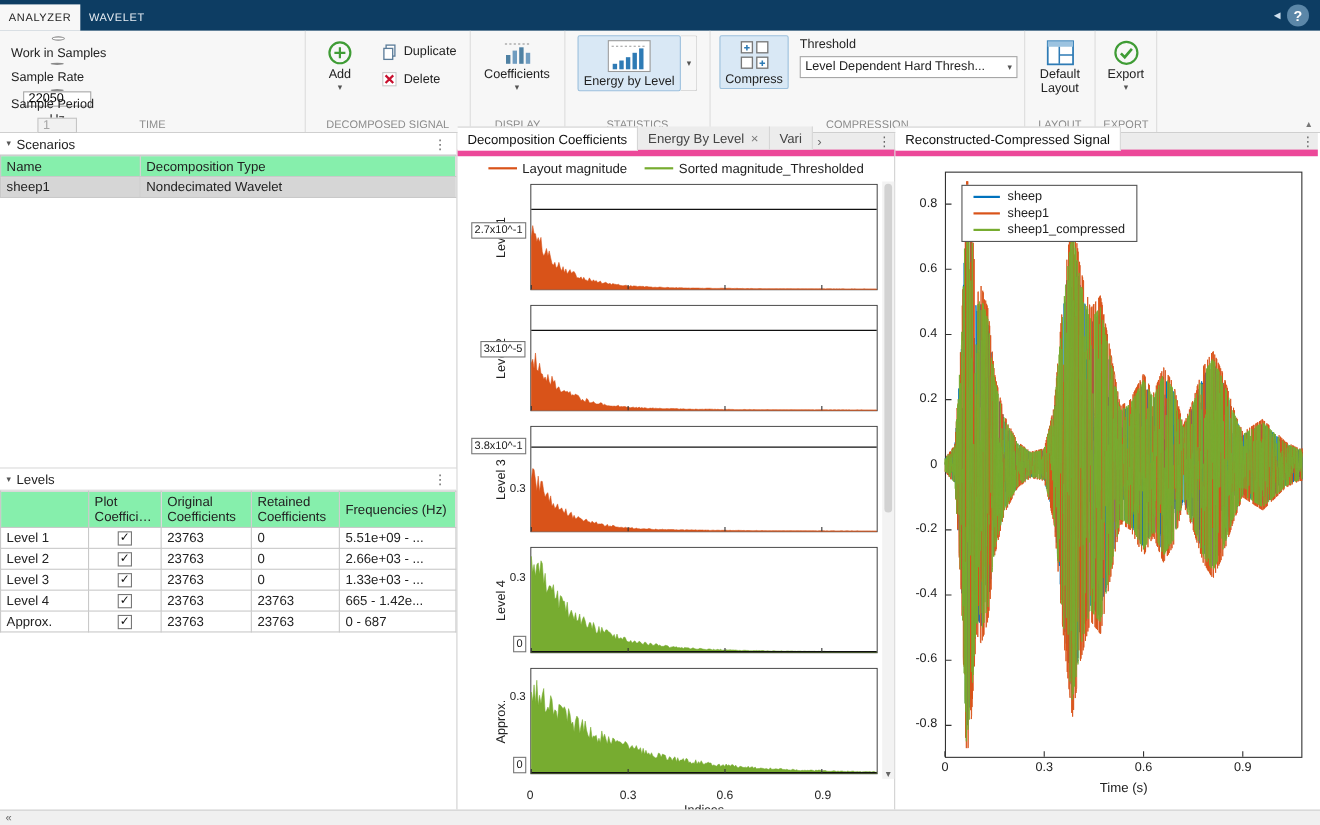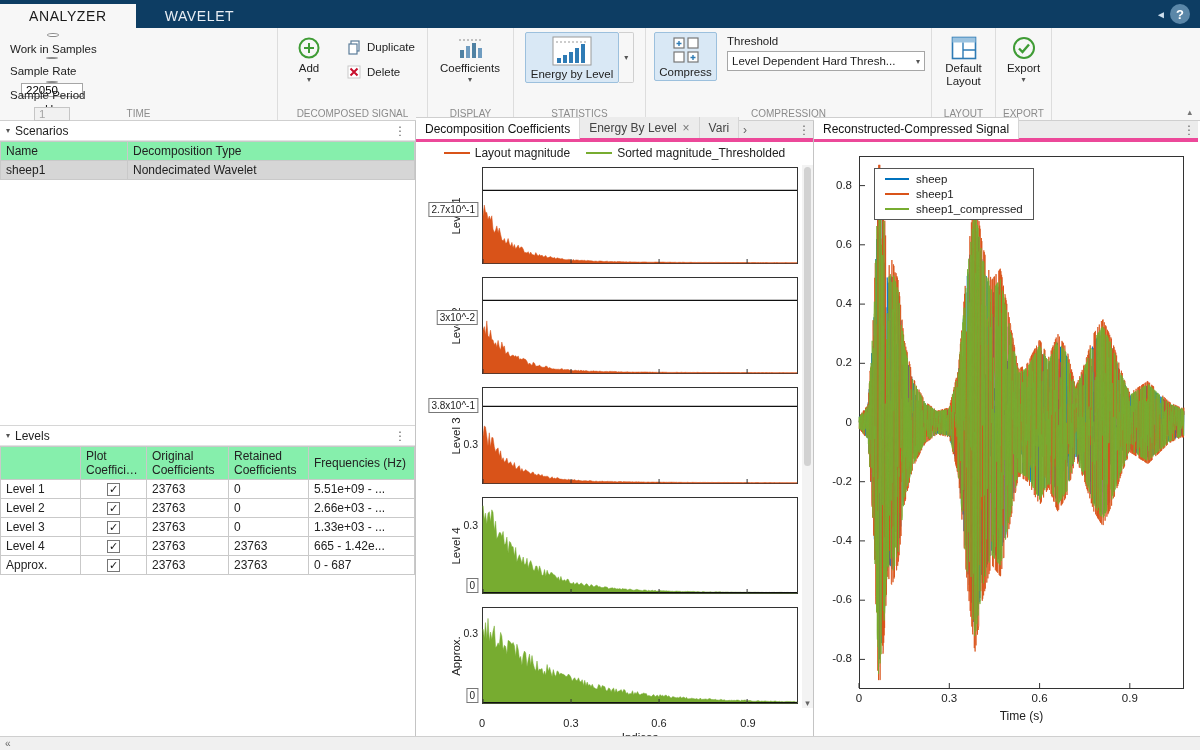--- a/index.html
+++ b/index.html
@@ -1,21 +1,21 @@
 <!DOCTYPE html>
 <html><head>
 <meta charset="utf-8">
 <style>
   * { margin:0; padding:0; box-sizing:border-box; }
   html,body { width:1200px; height:750px; overflow:hidden; }
   body { font-family:"Liberation Sans",sans-serif; font-size:12px; color:#222; background:#fff; position:relative; }
 
   
   .tabbar { position:absolute; top:0; left:0; right:0; height:28px; background:#0d3d63; display:flex; align-items:flex-end; }
-  .app-tab { height:24px; padding:0 29px; display:flex; align-items:center; color:#e8eef4; font-size:14px; letter-spacing:.6px; cursor:default; }
+  .app-tab { height:24px; padding:0 8px; display:flex; align-items:center; color:#e8eef4; font-size:10px; letter-spacing:.6px; cursor:default; }
   .app-tab.active { background:#f7f7f7; color:#1a1a1a; }
   .help-wrap { margin-left:auto; display:flex; align-items:center; gap:4px; padding-right:10px; height:28px; }
   .help-collapse { color:#cfe0ee; font-size:10px; }
   .help-btn { width:20px; height:20px; border-radius:50%; background:#5b87a8; color:#fff; font-weight:bold; font-size:13px; display:flex; align-items:center; justify-content:center; }
 
   
   .ribbon { position:absolute; top:28px; left:0; right:0; height:93px; background:#f7f7f7; border-bottom:1px solid #cfcfcf; display:flex; }
   .rsec { position:relative; border-right:1px solid #ddd; display:flex; flex-direction:column; flex:0 0 auto; }
   .rsec-body { flex:1; display:flex; padding:4px 6px 14px 6px; align-items:flex-start; }
   .rsec-label { position:absolute; bottom:1px; left:0; right:0; text-align:center; font-size:10px; color:#8b8b8b; white-space:nowrap; overflow:hidden; }
@@ -57,21 +57,21 @@
   .sec.levels { flex:1; overflow:hidden; border-top:1px solid #d6d6d6; }
 
   table.grid { border-collapse:collapse; width:100%; font-size:12px; table-layout:fixed; }
   table.grid th, table.grid td { border:1px solid #c9c9c9; padding:2px 5px; text-align:left; overflow:hidden; white-space:nowrap; text-overflow:ellipsis; }
   table.grid th { background:#86efac; font-weight:normal; }
   table.grid tr.selected td { background:#d6d6d6; }
   .chk { width:13px; height:13px; border:1px solid #777; background:#fff; margin:0 auto; font-size:11px; line-height:11px; text-align:center; color:#111; }
   td.ctr { text-align:center; }
 
   
-  .doctabs { height:21px; background:#ececec; border-bottom:4px solid #ec4899; display:flex; align-items:flex-end; }
+  .doctabs { height:21px; background:#ececec; border-bottom:6px solid #ec4899; display:flex; align-items:flex-end; }
   .doctab { height:21px; padding:0 9px; display:flex; align-items:center; gap:6px; font-size:12px; color:#444; border-right:1px solid #d6d6d6; background:#ececec; white-space:nowrap; overflow:hidden; }
   .doctab.active { background:#fff; color:#111; border-top:1px solid #cfcfcf; margin-bottom:-1px; height:22px; }
   .closex { color:#777; font-size:12px; line-height:12px; }
   .chev { color:#666; font-size:12px; padding:0 4px; align-self:center; }
 
   
   .coef-legend { height:22px; display:flex; align-items:center; justify-content:center; gap:16px; font-size:12px; }
   .lg-item { display:flex; align-items:center; gap:5px; }
   .lg-line { width:26px; height:0; border-top:2px solid #000; display:inline-block; }
   #coef-plots { padding:3px 16px 0 0; }
@@ -393,21 +393,21 @@
             <path d="M1 96 L1.0 49.1 L2.3 38.1 L3.5 45.2 L4.8 45.5 L6.0 52.5 L7.3 49.0 L8.5 52.9 L9.8 48.8 L11.0 62.1 L12.3 65.8 L13.6 62.9 L14.8 58.9 L16.1 65.7 L17.3 61.1 L18.6 67.3 L19.8 72.6 L21.1 74.1 L22.4 71.5 L23.6 76.3 L24.9 75.6 L26.1 71.5 L27.4 76.7 L28.6 79.3 L29.9 75.4 L31.1 80.8 L32.4 77.5 L33.7 82.0 L34.9 80.1 L36.2 78.1 L37.4 81.4 L38.7 80.2 L39.9 79.9 L41.2 82.1 L42.4 85.5 L43.7 85.5 L45.0 86.0 L46.2 84.7 L47.5 87.4 L48.7 85.1 L50.0 87.6 L51.2 87.7 L52.5 88.6 L53.8 85.6 L55.0 87.8 L56.3 89.0 L57.5 87.4 L58.8 89.0 L60.0 88.1 L61.3 89.9 L62.5 89.4 L63.8 88.5 L65.1 90.7 L66.3 90.6 L67.6 90.0 L68.8 89.5 L70.1 90.8 L71.3 91.1 L72.6 90.5 L73.8 91.9 L75.1 90.8 L76.4 91.3 L77.6 91.5 L78.9 91.9 L80.1 91.4 L81.4 92.3 L82.6 92.6 L83.9 92.8 L85.2 92.7 L86.4 92.4 L87.7 92.5 L88.9 93.3 L90.2 93.4 L91.4 92.6 L92.7 93.5 L93.9 92.9 L95.2 93.0 L96.5 93.2 L97.7 93.6 L99.0 93.3 L100.2 93.3 L101.5 93.4 L102.7 93.3 L104.0 94.0 L105.2 93.4 L106.5 93.5 L107.8 93.8 L109.0 93.8 L110.3 93.9 L111.5 94.3 L112.8 94.2 L114.0 94.1 L115.3 94.4 L116.6 94.2 L117.8 93.9 L119.1 94.1 L120.3 94.3 L121.6 94.6 L122.8 94.6 L124.1 94.3 L125.3 94.2 L126.6 94.7 L127.9 94.6 L129.1 94.5 L130.4 94.6 L131.6 94.8 L132.9 94.4 L134.1 94.9 L135.4 94.5 L136.6 94.6 L137.9 94.6 L139.2 94.8 L140.4 94.8 L141.7 94.8 L142.9 94.9 L144.2 94.8 L145.4 95.0 L146.7 94.9 L148.0 94.8 L149.2 94.9 L150.5 94.9 L151.7 94.9 L153.0 94.9 L154.2 95.0 L155.5 95.1 L156.7 95.0 L158.0 95.2 L159.3 95.1 L160.5 94.9 L161.8 94.9 L163.0 94.9 L164.3 95.0 L165.5 95.2 L166.8 95.2 L168.0 95.2 L169.3 95.2 L170.6 95.2 L171.8 95.2 L173.1 95.0 L174.3 95.0 L175.6 95.1 L176.8 95.1 L178.1 95.1 L179.4 95.1 L180.6 95.0 L181.9 95.1 L183.1 95.2 L184.4 95.3 L185.6 95.2 L186.9 95.2 L188.1 95.1 L189.4 95.3 L190.7 95.3 L191.9 95.3 L193.2 95.2 L194.4 95.4 L195.7 95.4 L196.9 95.3 L198.2 95.3 L199.4 95.4 L200.7 95.2 L202.0 95.3 L203.2 95.4 L204.5 95.4 L205.7 95.4 L207.0 95.4 L208.2 95.3 L209.5 95.3 L210.8 95.5 L212.0 95.4 L213.3 95.4 L214.5 95.5 L215.8 95.4 L217.0 95.4 L218.3 95.4 L219.5 95.4 L220.8 95.5 L222.1 95.4 L223.3 95.4 L224.6 95.4 L225.8 95.5 L227.1 95.4 L228.3 95.4 L229.6 95.4 L230.8 95.4 L232.1 95.6 L233.4 95.4 L234.6 95.4 L235.9 95.4 L237.1 95.4 L238.4 95.5 L239.6 95.5 L240.9 95.6 L242.2 95.5 L243.4 95.4 L244.7 95.5 L245.9 95.6 L247.2 95.5 L248.4 95.5 L249.7 95.6 L250.9 95.5 L252.2 95.6 L253.5 95.6 L254.7 95.5 L256.0 95.5 L257.2 95.6 L258.5 95.6 L259.7 95.6 L261.0 95.6 L262.2 95.6 L263.5 95.5 L264.8 95.6 L266.0 95.6 L267.3 95.6 L268.5 95.7 L269.8 95.6 L271.0 95.6 L272.3 95.5 L273.6 95.6 L274.8 95.7 L276.1 95.6 L277.3 95.7 L278.6 95.6 L279.8 95.7 L281.1 95.6 L282.3 95.7 L283.6 95.6 L284.9 95.6 L286.1 95.7 L287.4 95.7 L288.6 95.7 L289.9 95.7 L291.1 95.7 L292.4 95.6 L293.6 95.7 L294.9 95.6 L296.2 95.7 L297.4 95.7 L298.7 95.7 L299.9 95.7 L301.2 95.7 L302.4 95.7 L303.7 95.6 L305.0 95.7 L306.2 95.7 L307.5 95.7 L308.7 95.7 L310.0 95.7 L311.2 95.7 L312.5 95.7 L313.7 95.7 L315.0 95.7 L315 96 Z" fill="#d95319" stroke="#d95319" stroke-width="0.5"></path>
             <line x1="1" y1="23.279999999999998" x2="315" y2="23.279999999999998" stroke="#111" stroke-width="1.2"></line>
             <line x1="1" y1="96" x2="1" y2="92" stroke="#333" stroke-width="1"></line>
             <line x1="89.03738317757009" y1="96" x2="89.03738317757009" y2="92" stroke="#333" stroke-width="1"></line>
             <line x1="177.07476635514018" y1="96" x2="177.07476635514018" y2="92" stroke="#333" stroke-width="1"></line>
             <line x1="265.11214953271025" y1="96" x2="265.11214953271025" y2="92" stroke="#333" stroke-width="1"></line>
           </svg>
         </div>
         <div class="sp-row">
           <div class="sp-ylab">Level 2</div>
-          <span class="sp-box" style="top: 32.74px;">3x10^-2</span>
+          <span class="sp-box" style="top: 32.74px;">3x10^-5</span>
           <svg width="316" height="97" class="sp-svg">
             <rect x="0.5" y="0.5" width="315" height="96" fill="#ffffff" stroke="#333" stroke-width="1"></rect>
             <path d="M1 96 L1.0 53.2 L2.3 49.6 L3.5 58.1 L4.8 43.9 L6.0 58.8 L7.3 60.6 L8.5 53.2 L9.8 62.5 L11.0 63.0 L12.3 67.7 L13.6 65.7 L14.8 69.9 L16.1 63.4 L17.3 70.1 L18.6 73.0 L19.8 65.0 L21.1 70.4 L22.4 68.9 L23.6 77.1 L24.9 75.6 L26.1 74.7 L27.4 78.6 L28.6 79.4 L29.9 78.5 L31.1 78.0 L32.4 79.4 L33.7 78.7 L34.9 80.3 L36.2 78.9 L37.4 82.5 L38.7 81.8 L39.9 82.6 L41.2 81.2 L42.4 82.0 L43.7 82.5 L45.0 84.5 L46.2 87.4 L47.5 86.0 L48.7 87.3 L50.0 88.5 L51.2 85.2 L52.5 86.2 L53.8 89.2 L55.0 89.1 L56.3 89.0 L57.5 88.1 L58.8 89.5 L60.0 90.2 L61.3 90.3 L62.5 90.2 L63.8 89.1 L65.1 89.4 L66.3 91.3 L67.6 90.5 L68.8 91.3 L70.1 91.9 L71.3 91.8 L72.6 92.1 L73.8 92.2 L75.1 92.3 L76.4 92.2 L77.6 92.4 L78.9 92.1 L80.1 91.5 L81.4 93.0 L82.6 92.5 L83.9 92.7 L85.2 92.5 L86.4 92.6 L87.7 93.2 L88.9 93.0 L90.2 93.5 L91.4 93.7 L92.7 93.3 L93.9 93.2 L95.2 93.8 L96.5 93.3 L97.7 94.0 L99.0 93.1 L100.2 94.0 L101.5 93.5 L102.7 94.1 L104.0 93.6 L105.2 93.9 L106.5 94.3 L107.8 94.4 L109.0 94.0 L110.3 94.2 L111.5 93.8 L112.8 94.3 L114.0 94.1 L115.3 94.3 L116.6 94.4 L117.8 94.1 L119.1 94.4 L120.3 94.6 L121.6 94.7 L122.8 94.6 L124.1 94.4 L125.3 94.5 L126.6 94.7 L127.9 94.3 L129.1 94.4 L130.4 94.4 L131.6 94.6 L132.9 94.4 L134.1 94.6 L135.4 95.0 L136.6 94.7 L137.9 94.9 L139.2 94.7 L140.4 94.9 L141.7 95.1 L142.9 95.0 L144.2 94.9 L145.4 94.8 L146.7 95.1 L148.0 95.1 L149.2 95.2 L150.5 94.9 L151.7 95.1 L153.0 95.2 L154.2 95.1 L155.5 95.1 L156.7 95.0 L158.0 95.2 L159.3 94.9 L160.5 95.0 L161.8 95.0 L163.0 94.9 L164.3 95.0 L165.5 95.0 L166.8 95.2 L168.0 95.0 L169.3 95.3 L170.6 95.1 L171.8 95.3 L173.1 95.3 L174.3 95.2 L175.6 95.4 L176.8 95.2 L178.1 95.2 L179.4 95.2 L180.6 95.1 L181.9 95.2 L183.1 95.2 L184.4 95.2 L185.6 95.4 L186.9 95.4 L188.1 95.4 L189.4 95.4 L190.7 95.4 L191.9 95.4 L193.2 95.4 L194.4 95.2 L195.7 95.3 L196.9 95.5 L198.2 95.4 L199.4 95.2 L200.7 95.4 L202.0 95.5 L203.2 95.3 L204.5 95.4 L205.7 95.4 L207.0 95.5 L208.2 95.4 L209.5 95.5 L210.8 95.4 L212.0 95.4 L213.3 95.5 L214.5 95.4 L215.8 95.3 L217.0 95.5 L218.3 95.5 L219.5 95.5 L220.8 95.4 L222.1 95.4 L223.3 95.4 L224.6 95.5 L225.8 95.5 L227.1 95.5 L228.3 95.5 L229.6 95.5 L230.8 95.5 L232.1 95.5 L233.4 95.5 L234.6 95.6 L235.9 95.5 L237.1 95.4 L238.4 95.4 L239.6 95.5 L240.9 95.5 L242.2 95.5 L243.4 95.6 L244.7 95.5 L245.9 95.5 L247.2 95.5 L248.4 95.5 L249.7 95.5 L250.9 95.5 L252.2 95.5 L253.5 95.5 L254.7 95.6 L256.0 95.6 L257.2 95.5 L258.5 95.7 L259.7 95.6 L261.0 95.6 L262.2 95.5 L263.5 95.6 L264.8 95.6 L266.0 95.6 L267.3 95.6 L268.5 95.6 L269.8 95.6 L271.0 95.7 L272.3 95.6 L273.6 95.6 L274.8 95.7 L276.1 95.6 L277.3 95.6 L278.6 95.7 L279.8 95.6 L281.1 95.6 L282.3 95.7 L283.6 95.6 L284.9 95.6 L286.1 95.7 L287.4 95.6 L288.6 95.7 L289.9 95.6 L291.1 95.7 L292.4 95.7 L293.6 95.7 L294.9 95.7 L296.2 95.7 L297.4 95.6 L298.7 95.7 L299.9 95.7 L301.2 95.6 L302.4 95.7 L303.7 95.7 L305.0 95.7 L306.2 95.7 L307.5 95.7 L308.7 95.7 L310.0 95.7 L311.2 95.7 L312.5 95.8 L313.7 95.7 L315.0 95.7 L315 96 Z" fill="#d95319" stroke="#d95319" stroke-width="0.5"></path>
             <line x1="1" y1="23.279999999999998" x2="315" y2="23.279999999999998" stroke="#111" stroke-width="1.2"></line>
             <line x1="1" y1="96" x2="1" y2="92" stroke="#333" stroke-width="1"></line>
             <line x1="89.03738317757009" y1="96" x2="89.03738317757009" y2="92" stroke="#333" stroke-width="1"></line>
             <line x1="177.07476635514018" y1="96" x2="177.07476635514018" y2="92" stroke="#333" stroke-width="1"></line>
             <line x1="265.11214953271025" y1="96" x2="265.11214953271025" y2="92" stroke="#333" stroke-width="1"></line>
           </svg>
         </div>

